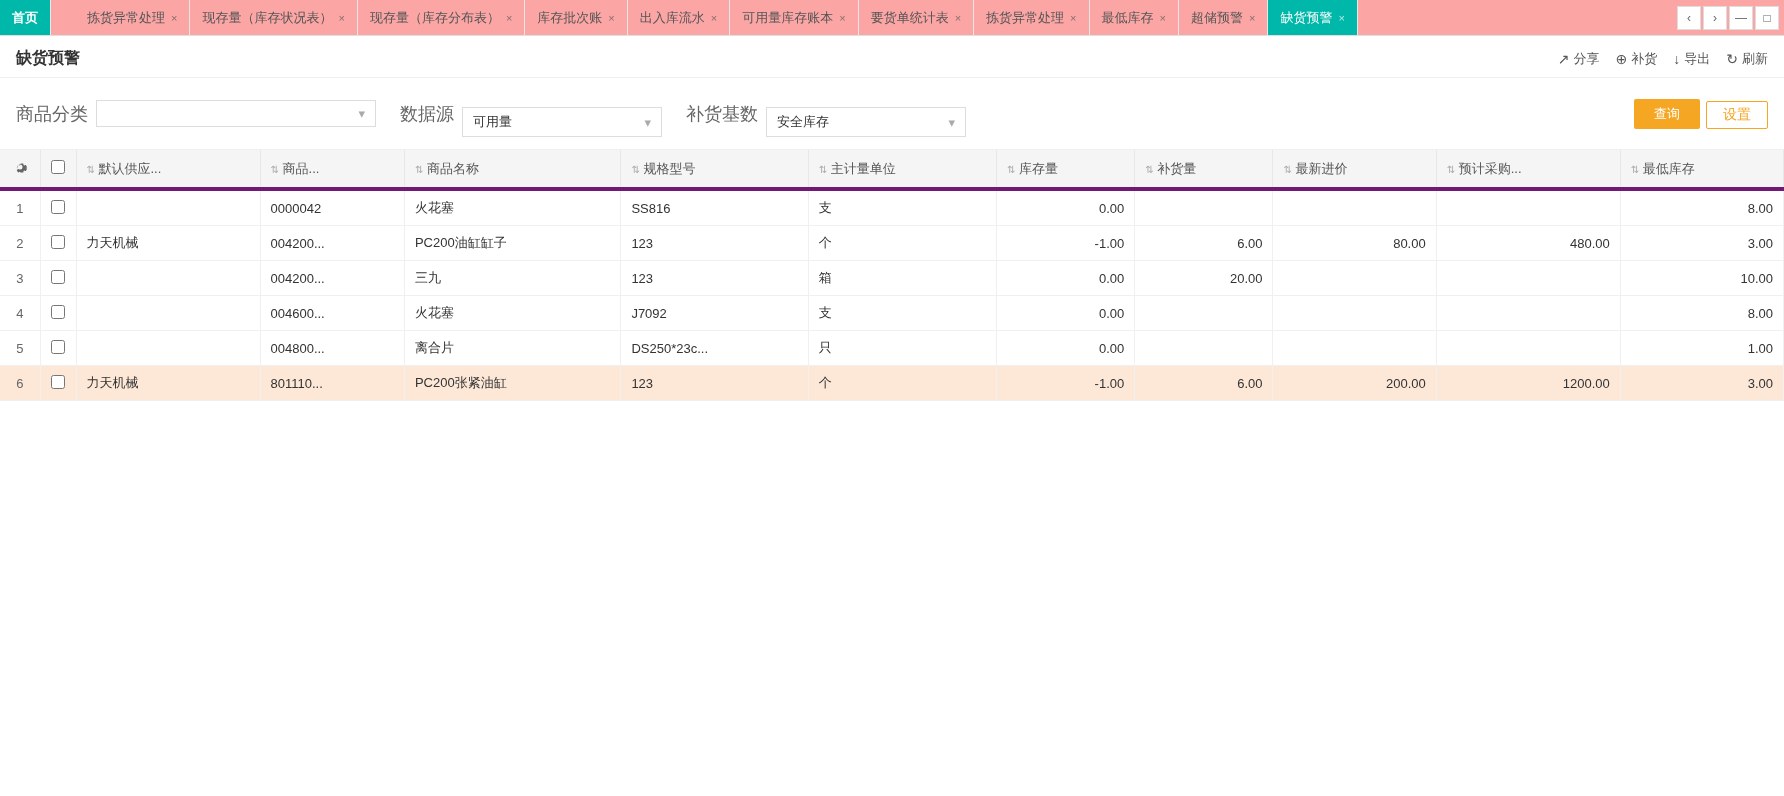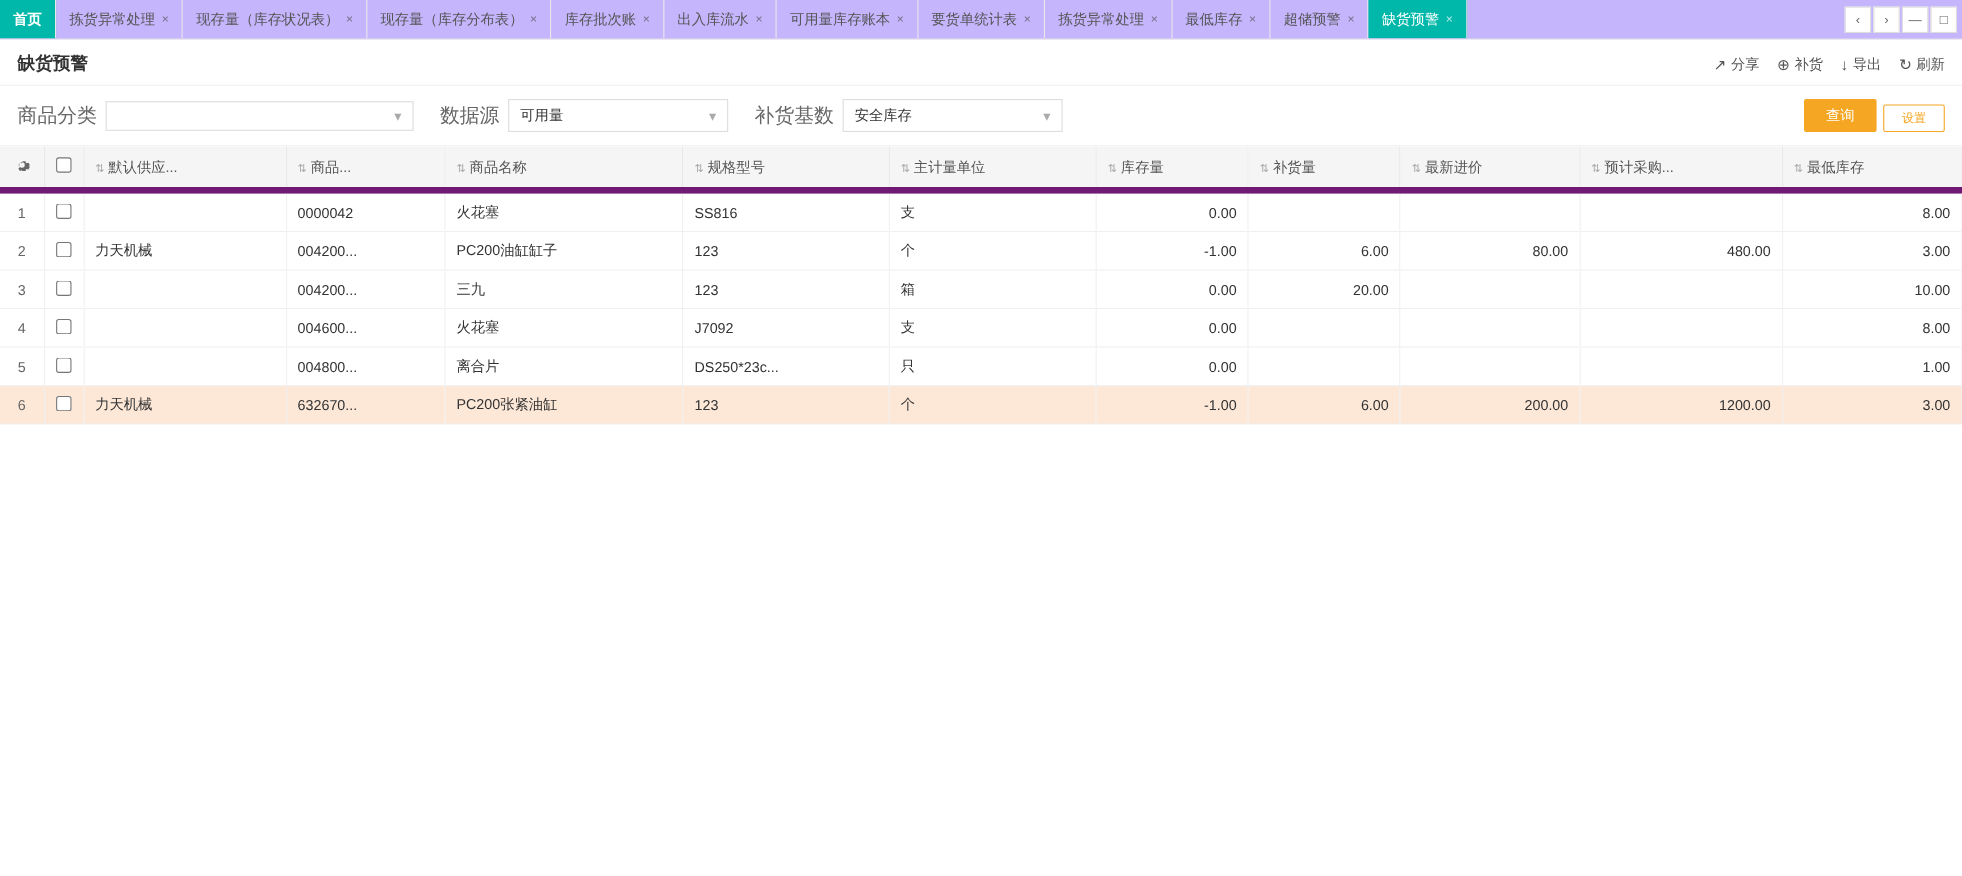--- a/index.html
+++ b/index.html
@@ -2,24 +2,25 @@
 <html><head>
   <meta charset="utf-8">
   <style>
     * { box-sizing: border-box; margin: 0; padding: 0; }
     body { font-family: 'Microsoft YaHei', Arial, sans-serif; font-size: 13px; background: #f5f5f5; color: #333; overflow: hidden; }
 
     
     .tab-bar {
       display: flex;
       align-items: center;
-      background: #c4b5fd;
+      background: #fca5a5;
       border-bottom: 1px solid #e0e0e0;
       height: 36px;
       overflow: hidden;
+      gap: 24px;
     }
     .tab-item {
       display: flex;
       align-items: center;
       padding: 0 12px;
       height: 100%;
       white-space: nowrap;
       cursor: pointer;
       font-size: 13px;
       border-right: 1px solid #e8e8e8;
@@ -122,20 +123,21 @@
       padding: 5px 10px;
       min-width: 280px;
       background: #fff;
       cursor: pointer;
       font-size: 13px;
       color: #333;
       justify-content: space-between;
     }
     .filter-select-sm {
       min-width: 200px;
+      margin-top: 17px;
     }
     .filter-select .arrow {
       color: #aaa;
       margin-left: 8px;
     }
     .filter-value {
       font-size: 13px;
       color: #333;
     }
     .filter-actions {
@@ -153,37 +155,37 @@
       cursor: pointer;
       font-size: 13px;
       border-radius: 2px;
     }
     .btn-settings {
       background: #fff;
       color: #f5a623;
       border: 1px solid #f5a623;
       padding: 4px 16px;
       cursor: pointer;
-      font-size: 11px;
+      font-size: 14px;
       border-radius: 2px;
     }
 
     
     .table-container {
       padding: 0;
       overflow-x: auto;
     }
     table {
       width: 100%;
       border-collapse: collapse;
       font-size: 13px;
     }
     thead tr {
       background: #f5f5f5;
-      border-bottom: 6px solid #701a75;
+      border-bottom: 4px solid #701a75;
       padding-left: 43px;
     }
     thead th {
       padding: 9px 10px;
       text-align: left;
       font-weight: normal;
       color: #555;
       border-right: 1px solid #e8e8e8;
       white-space: nowrap;
       position: relative;
@@ -458,21 +460,21 @@
             <td class="td-number">0.00</td>
             <td class="td-number"></td>
             <td class="td-number"></td>
             <td class="td-number"></td>
             <td class="td-number">1.00</td>
           </tr>
           <tr class="highlighted">
             <td class="row-index td-center">6</td>
             <td class="td-center"><input type="checkbox" class="checkbox-input" style=""></td>
             <td>力天机械</td>
-            <td>632670...</td>
+            <td>801110...</td>
             <td>PC200张紧油缸</td>
             <td>123</td>
             <td>个</td>
             <td class="td-number">-1.00</td>
             <td class="td-number">6.00</td>
             <td class="td-number">200.00</td>
             <td class="td-number">1200.00</td>
             <td class="td-number">3.00</td>
           </tr>
         </tbody>

